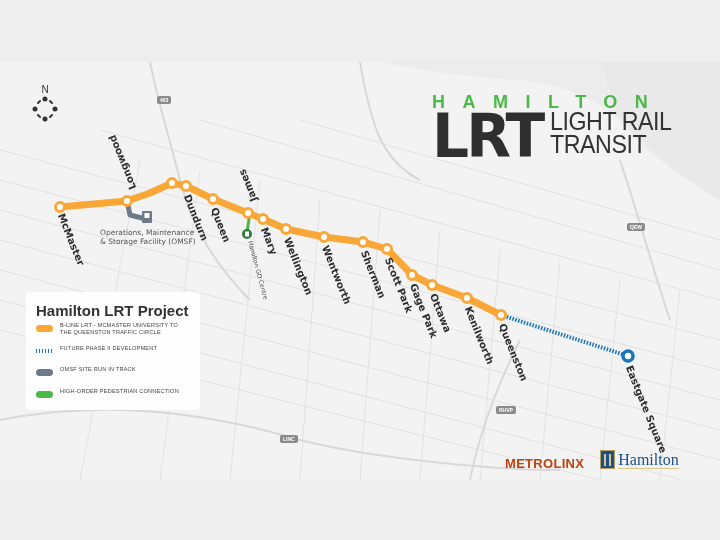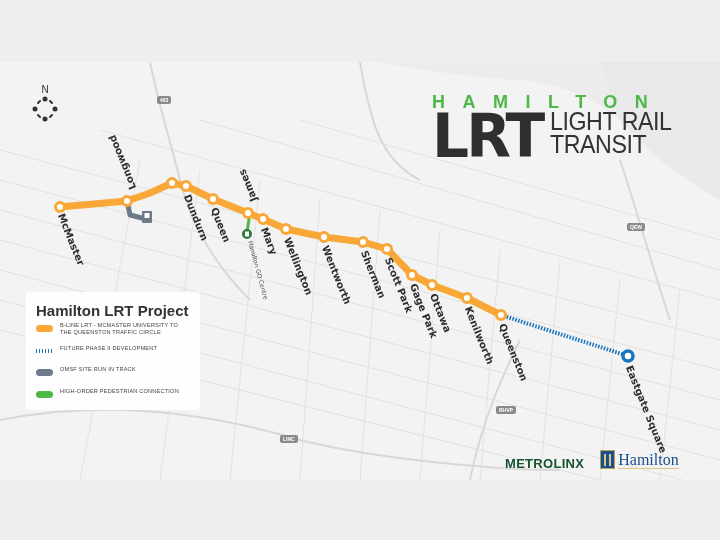--- a/index.html
+++ b/index.html
@@ -25,21 +25,21 @@
   .shield { position:absolute; background:#8a8a8a; color:#fff; font-size:5px; border-radius:2px; padding:1px 3px; font-weight:700; font-family:"Liberation Sans", sans-serif; }
 
   .legend { position:absolute; left:26px; top:292px; width:174px; height:118px; background:rgba(255,255,255,0.92); border-radius:4px; }
   .legend-title { position:absolute; left:10px; top:10px; font-size:15px; font-weight:700; color:#333; }
   .legend-item { position:absolute; left:10px; display:flex; align-items:flex-start; }
   .legend-swatch { width:17px; height:7px; border-radius:4px; margin-top:3px; flex:none; }
   .legend-swatch.dashed { height:4px; border-radius:0; background:repeating-linear-gradient(90deg,#1b75bc 0 1.5px,transparent 1.5px 3px); margin-top:4px; }
   .legend-text { margin-left:7px; font-size:5.6px; color:#444; line-height:7px; letter-spacing:0.2px; width:130px; }
 
   .logos { position:absolute; left:505px; top:448px; display:flex; align-items:center; }
-  .metrolinx { font-family:"Liberation Sans", sans-serif; font-weight:900; font-size:13px; color:#14532d; letter-spacing:0.3px;margin-top:8px; }
+  .metrolinx { font-family:"Liberation Sans", sans-serif; font-weight:900; font-size:13px; color:#c2410c; letter-spacing:0.3px;margin-top:8px; }
   .ham-logo { display:flex; align-items:center; margin-left:16px; }
   .ham-emblem { width:13px; height:17px; background:#1a4f87; position:relative; border:1px solid #b69f60; }
   .ham-emblem::before { content:""; position:absolute; left:3px; top:3px; width:2px; height:12px; background:#d9c48a; }
   .ham-emblem::after { content:""; position:absolute; left:8px; top:3px; width:2px; height:12px; background:#d9c48a; }
   .ham-text { font-family:"Liberation Serif", serif; font-size:16px; color:#1a4f87; margin-left:3px; border-bottom:1px solid #d9c48a; line-height:17px; }
 </style>
 </head>
 <body>
 
 <div class="map">
@@ -156,20 +156,24 @@
   <div class="stop-label" style="left:292px;top:236px">Wellington</div>
   <div class="stop-label" style="left:330px;top:244px">Wentworth</div>
   <div class="stop-label" style="left:369px;top:249px">Sherman</div>
   <div class="stop-label" style="left:393px;top:256px">Scott Park</div>
   <div class="stop-label" style="left:418px;top:282px">Gage Park</div>
   <div class="stop-label" style="left:438px;top:292px">Ottawa</div>
   <div class="stop-label" style="left:473px;top:305px">Kenilworth</div>
   <div class="stop-label" style="left:507px;top:322px">Queenston</div>
   <div class="stop-label" style="left:634px;top:364px">Eastgate Square</div>
 
+  <div class="small-label" style="left:100px;top:228px">
+    <div>Operations, Maintenance</div>
+    <div>&amp; Storage Facility (OMSF)</div>
+  </div>
   <div class="go-label" style="left:254px;top:240px">Hamilton GO Centre</div>
 
   <div class="legend">
     <div class="legend-title">Hamilton LRT Project</div>
     <div class="legend-item" style="top:30px">
       <div class="legend-swatch" style="background:#f9a838"></div>
       <div class="legend-text">B-LINE LRT - MCMASTER UNIVERSITY TO THE QUEENSTON TRAFFIC CIRCLE</div>
     </div>
     <div class="legend-item" style="top:53px">
       <div class="legend-swatch dashed"></div>

